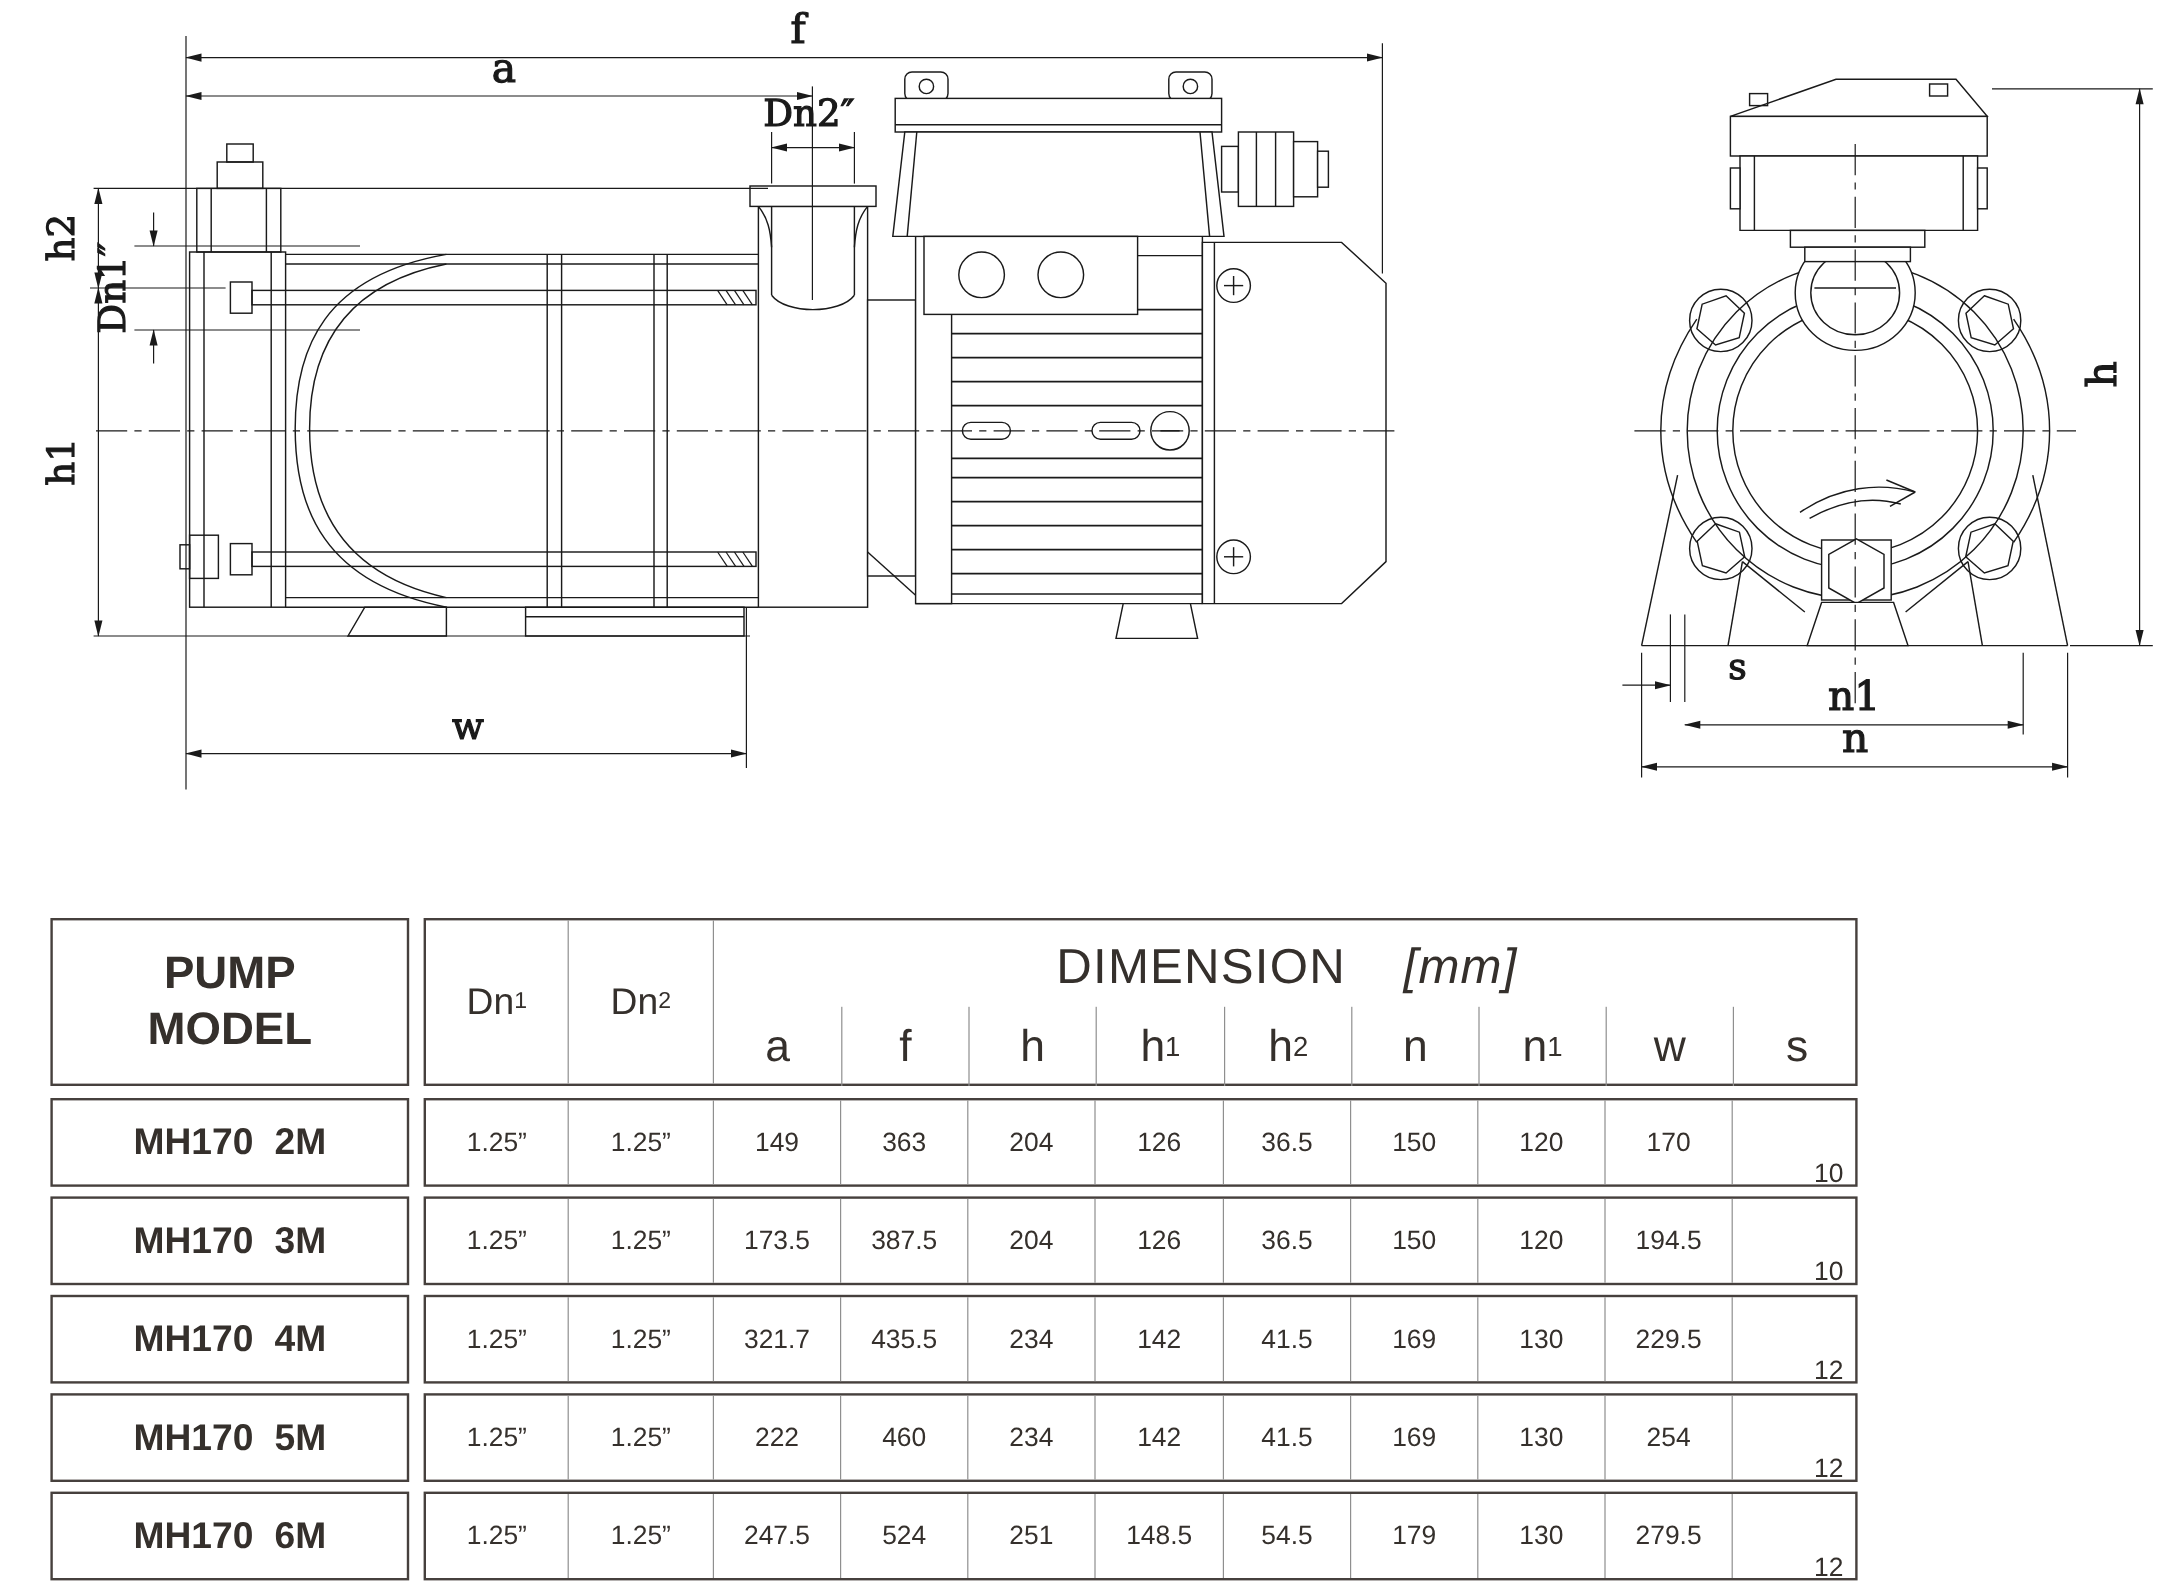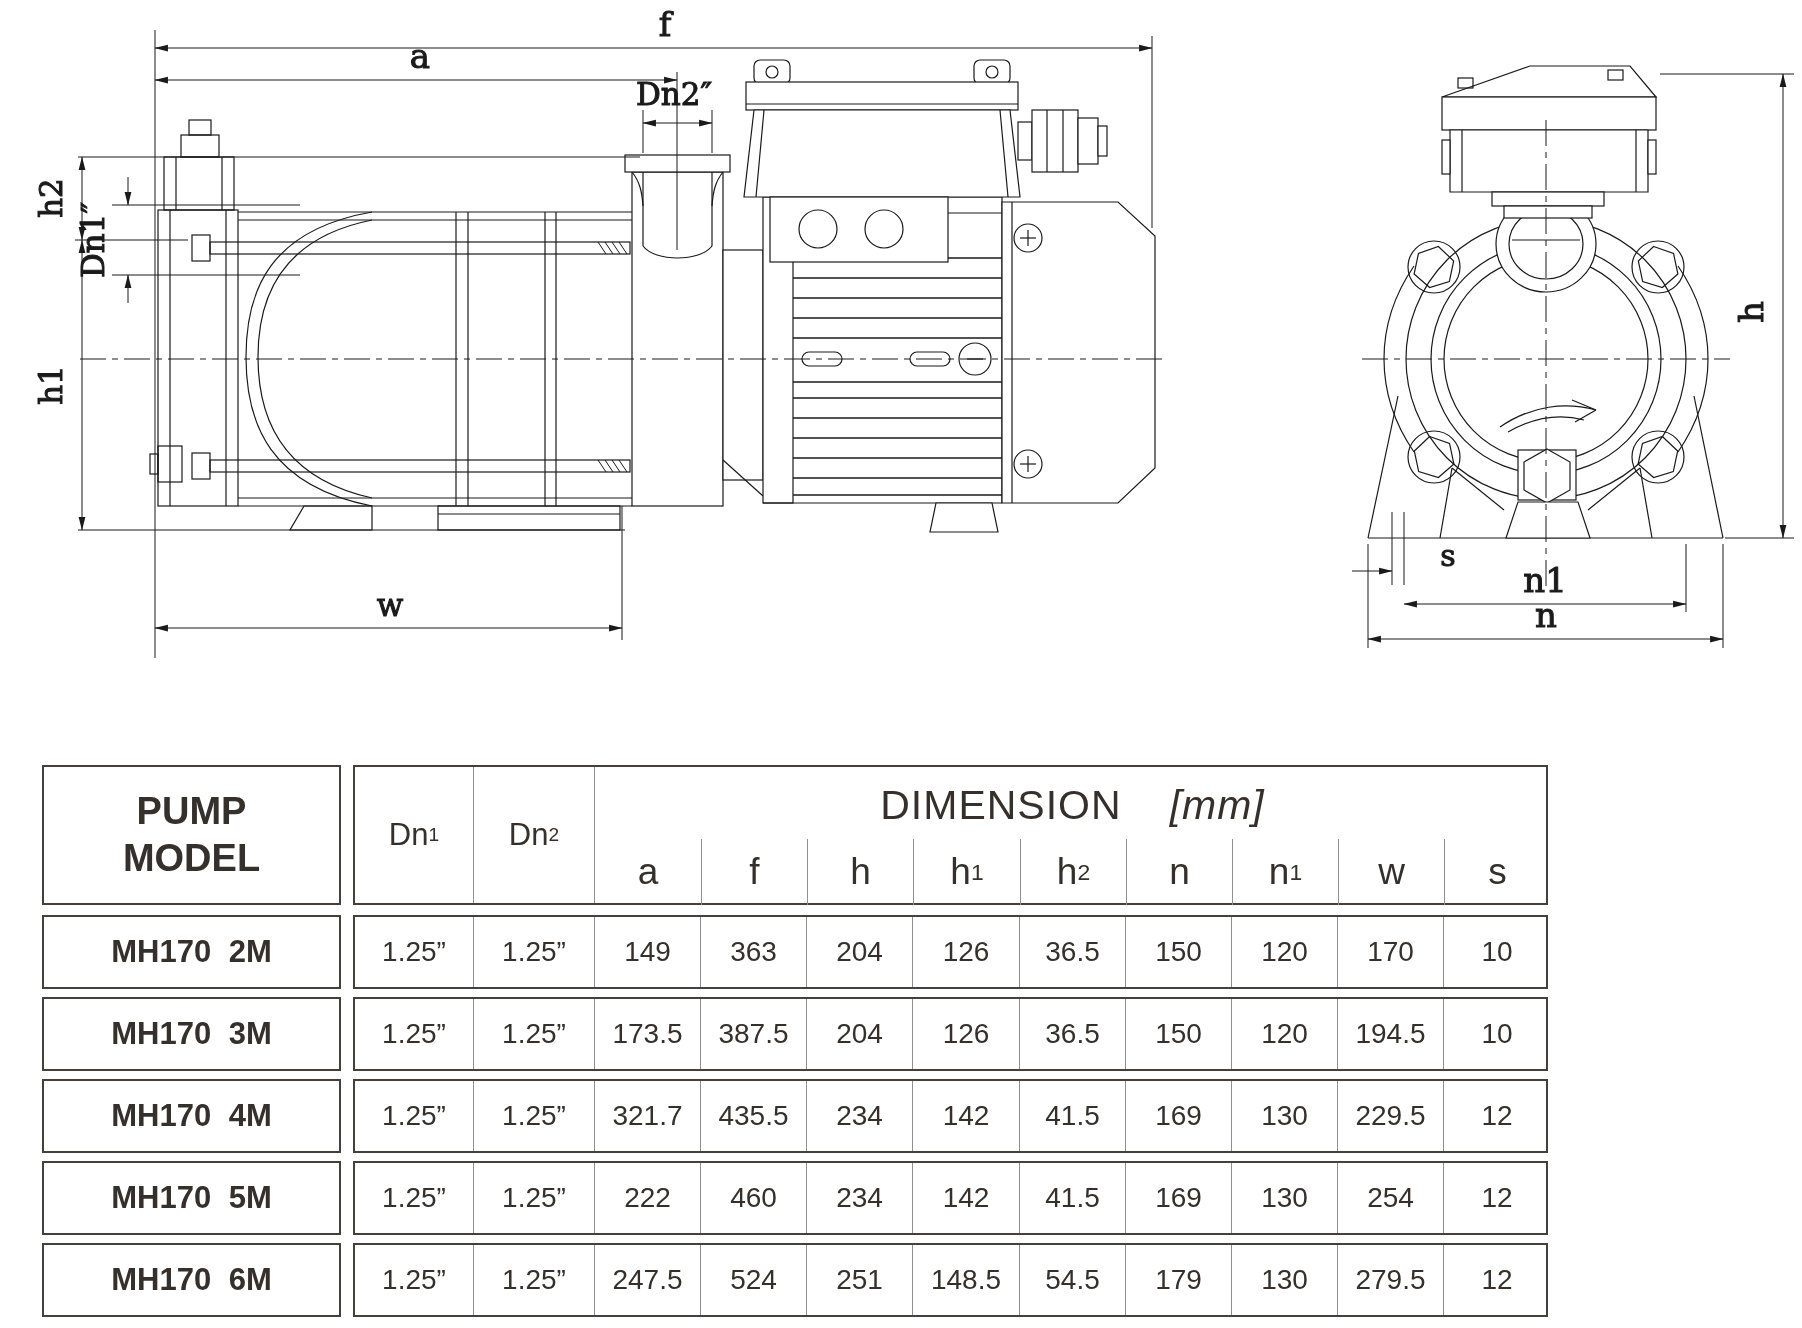--- a/index.html
+++ b/index.html
@@ -8,26 +8,26 @@
   svg text{font-family:"DejaVu Serif",serif;fill:#1a1a1a;}
   
   .tbl{position:absolute;left:42px;top:765px;width:1652px;height:553px;}
   .box{position:absolute;border:2px solid #46403d;background:#fff;box-sizing:border-box;}
   .mcol{left:0;width:299px;}
   .rblock{left:311px;width:1195px;}
   .hbox{top:0;height:140px;}
   .flexc{display:flex;align-items:center;justify-content:center;}
   .model-head{font-size:38px;font-weight:bold;text-align:center;line-height:1.25;}
   .cell{position:absolute;top:0;height:100%;display:flex;align-items:center;justify-content:center;
-        border-right:1px solid #8f8f8f;box-sizing:border-box;font-size:28px;}
+        border-right:1px solid #8f8f8f;box-sizing:border-box;font-size:22px;}
   .c-dn1{left:0;width:119px;}
   .c-dn2{left:119px;width:121px;}
   .c0{left:240px;width:106px}.c1{left:346px;width:106px}.c2{left:452px;width:106px}
   .c3{left:558px;width:107px}.c4{left:665px;width:106px}.c5{left:771px;width:106px}
-  .c6{left:877px;width:106px}.c7{left:983px;width:106px}.c8{left:1089px;width:106px;border-right:none;}
+  .c6{left:877px;width:106px}.c7{left:983px;width:106px}.c8{left:1116px;width:106px;border-right:none;margin-top:26px;}
   .dnhead{font-size:31px;}
   .dimtitle{position:absolute;left:240px;top:6px;width:955px;height:64px;display:flex;
             align-items:center;justify-content:center;font-size:41px;letter-spacing:1px;gap:36px;}
   .dimtitle .unit{font-style:italic;margin-left:12px;}
   .lettercell{position:absolute;top:72px;height:66px;display:flex;align-items:center;justify-content:center;
               font-size:37px;border-left:1px solid #8f8f8f;box-sizing:border-box;}
   .lettercell.first{border-left:none;}
   .sub{font-size:0.62em;vertical-align:-0.22em;}
   .modelcell{font-size:31px;font-weight:bold;word-spacing:9px;}
 </style>

